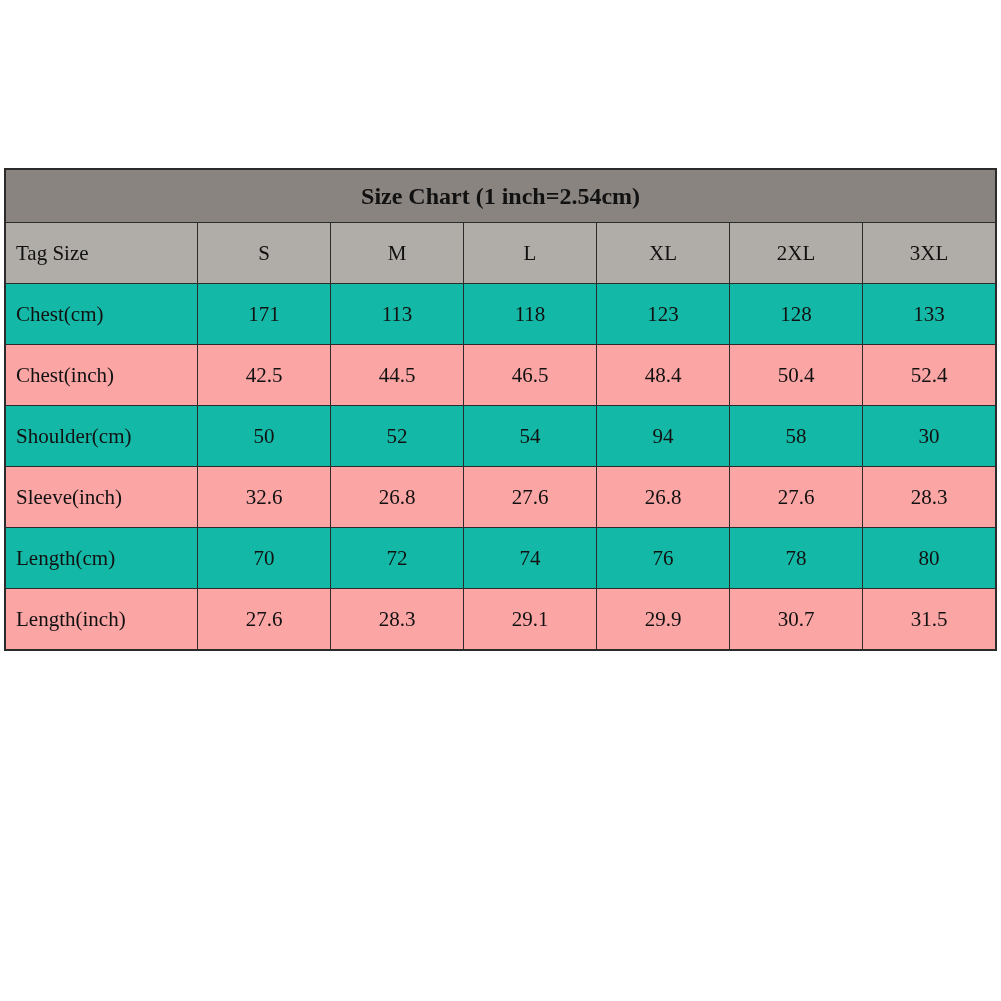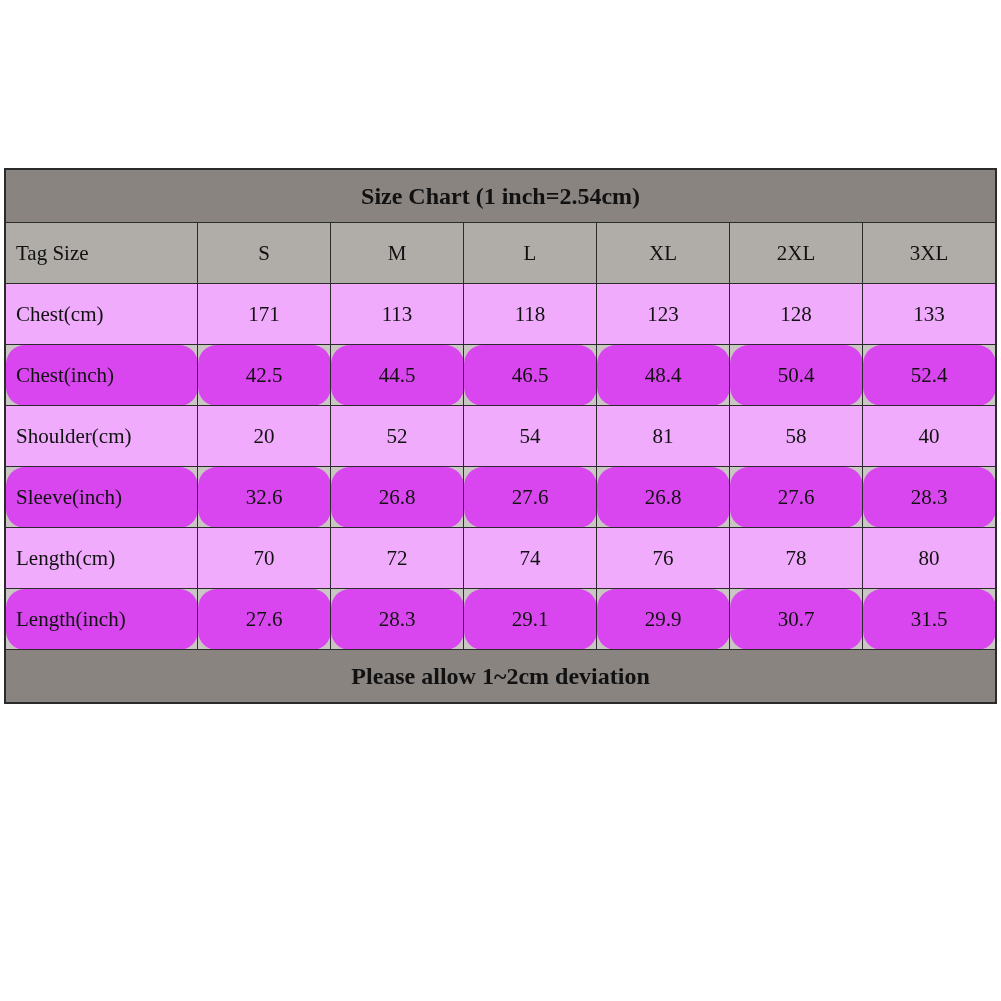--- a/index.html
+++ b/index.html
@@ -59,25 +59,24 @@
   }
   .hdr-row td {
     background: #b0aca8;
     text-align: center;
     font-size: 22px;
   }
   .hdr-row td.row-label {
     text-align: left;
   }
   tr.light td {
-    background: #f0abfc;
+    background: #14b8a6;
   }
   tr.dark td {
-    background: #d946ef;
-    border-radius: 19px;
+    background: #fca5a5;
   }
   td.row-label {
     text-align: left;
     padding-left: 8px;
   }
   td.val {
     text-align: center;
   }
   col.labelcol { width: 192px; }
   col.datacol { width: 133px; }
@@ -126,26 +125,26 @@
           <td class="val">42.5</td>
           <td class="val">44.5</td>
           <td class="val">46.5</td>
           <td class="val">48.4</td>
           <td class="val">50.4</td>
           <td class="val">52.4</td>
         </tr>
 
         <tr class="light">
           <td class="row-label">Shoulder(cm)</td>
-          <td class="val">20</td>
+          <td class="val">50</td>
           <td class="val">52</td>
           <td class="val">54</td>
-          <td class="val">81</td>
+          <td class="val">94</td>
           <td class="val">58</td>
-          <td class="val">40</td>
+          <td class="val">30</td>
         </tr>
 
 
 
         <tr class="dark">
           <td class="row-label">Sleeve(inch)</td>
           <td class="val">32.6</td>
           <td class="val">26.8</td>
           <td class="val">27.6</td>
           <td class="val">26.8</td>
@@ -166,19 +165,16 @@
         <tr class="dark">
           <td class="row-label">Length(inch)</td>
           <td class="val">27.6</td>
           <td class="val">28.3</td>
           <td class="val">29.1</td>
           <td class="val">29.9</td>
           <td class="val">30.7</td>
           <td class="val">31.5</td>
         </tr>
 
-        <tr>
-          <td class="footer-cell" colspan="7">Please allow 1~2cm deviation</td>
-        </tr>
       </tbody>
     </table>
   </div>
 </div>
 
 </body></html>

